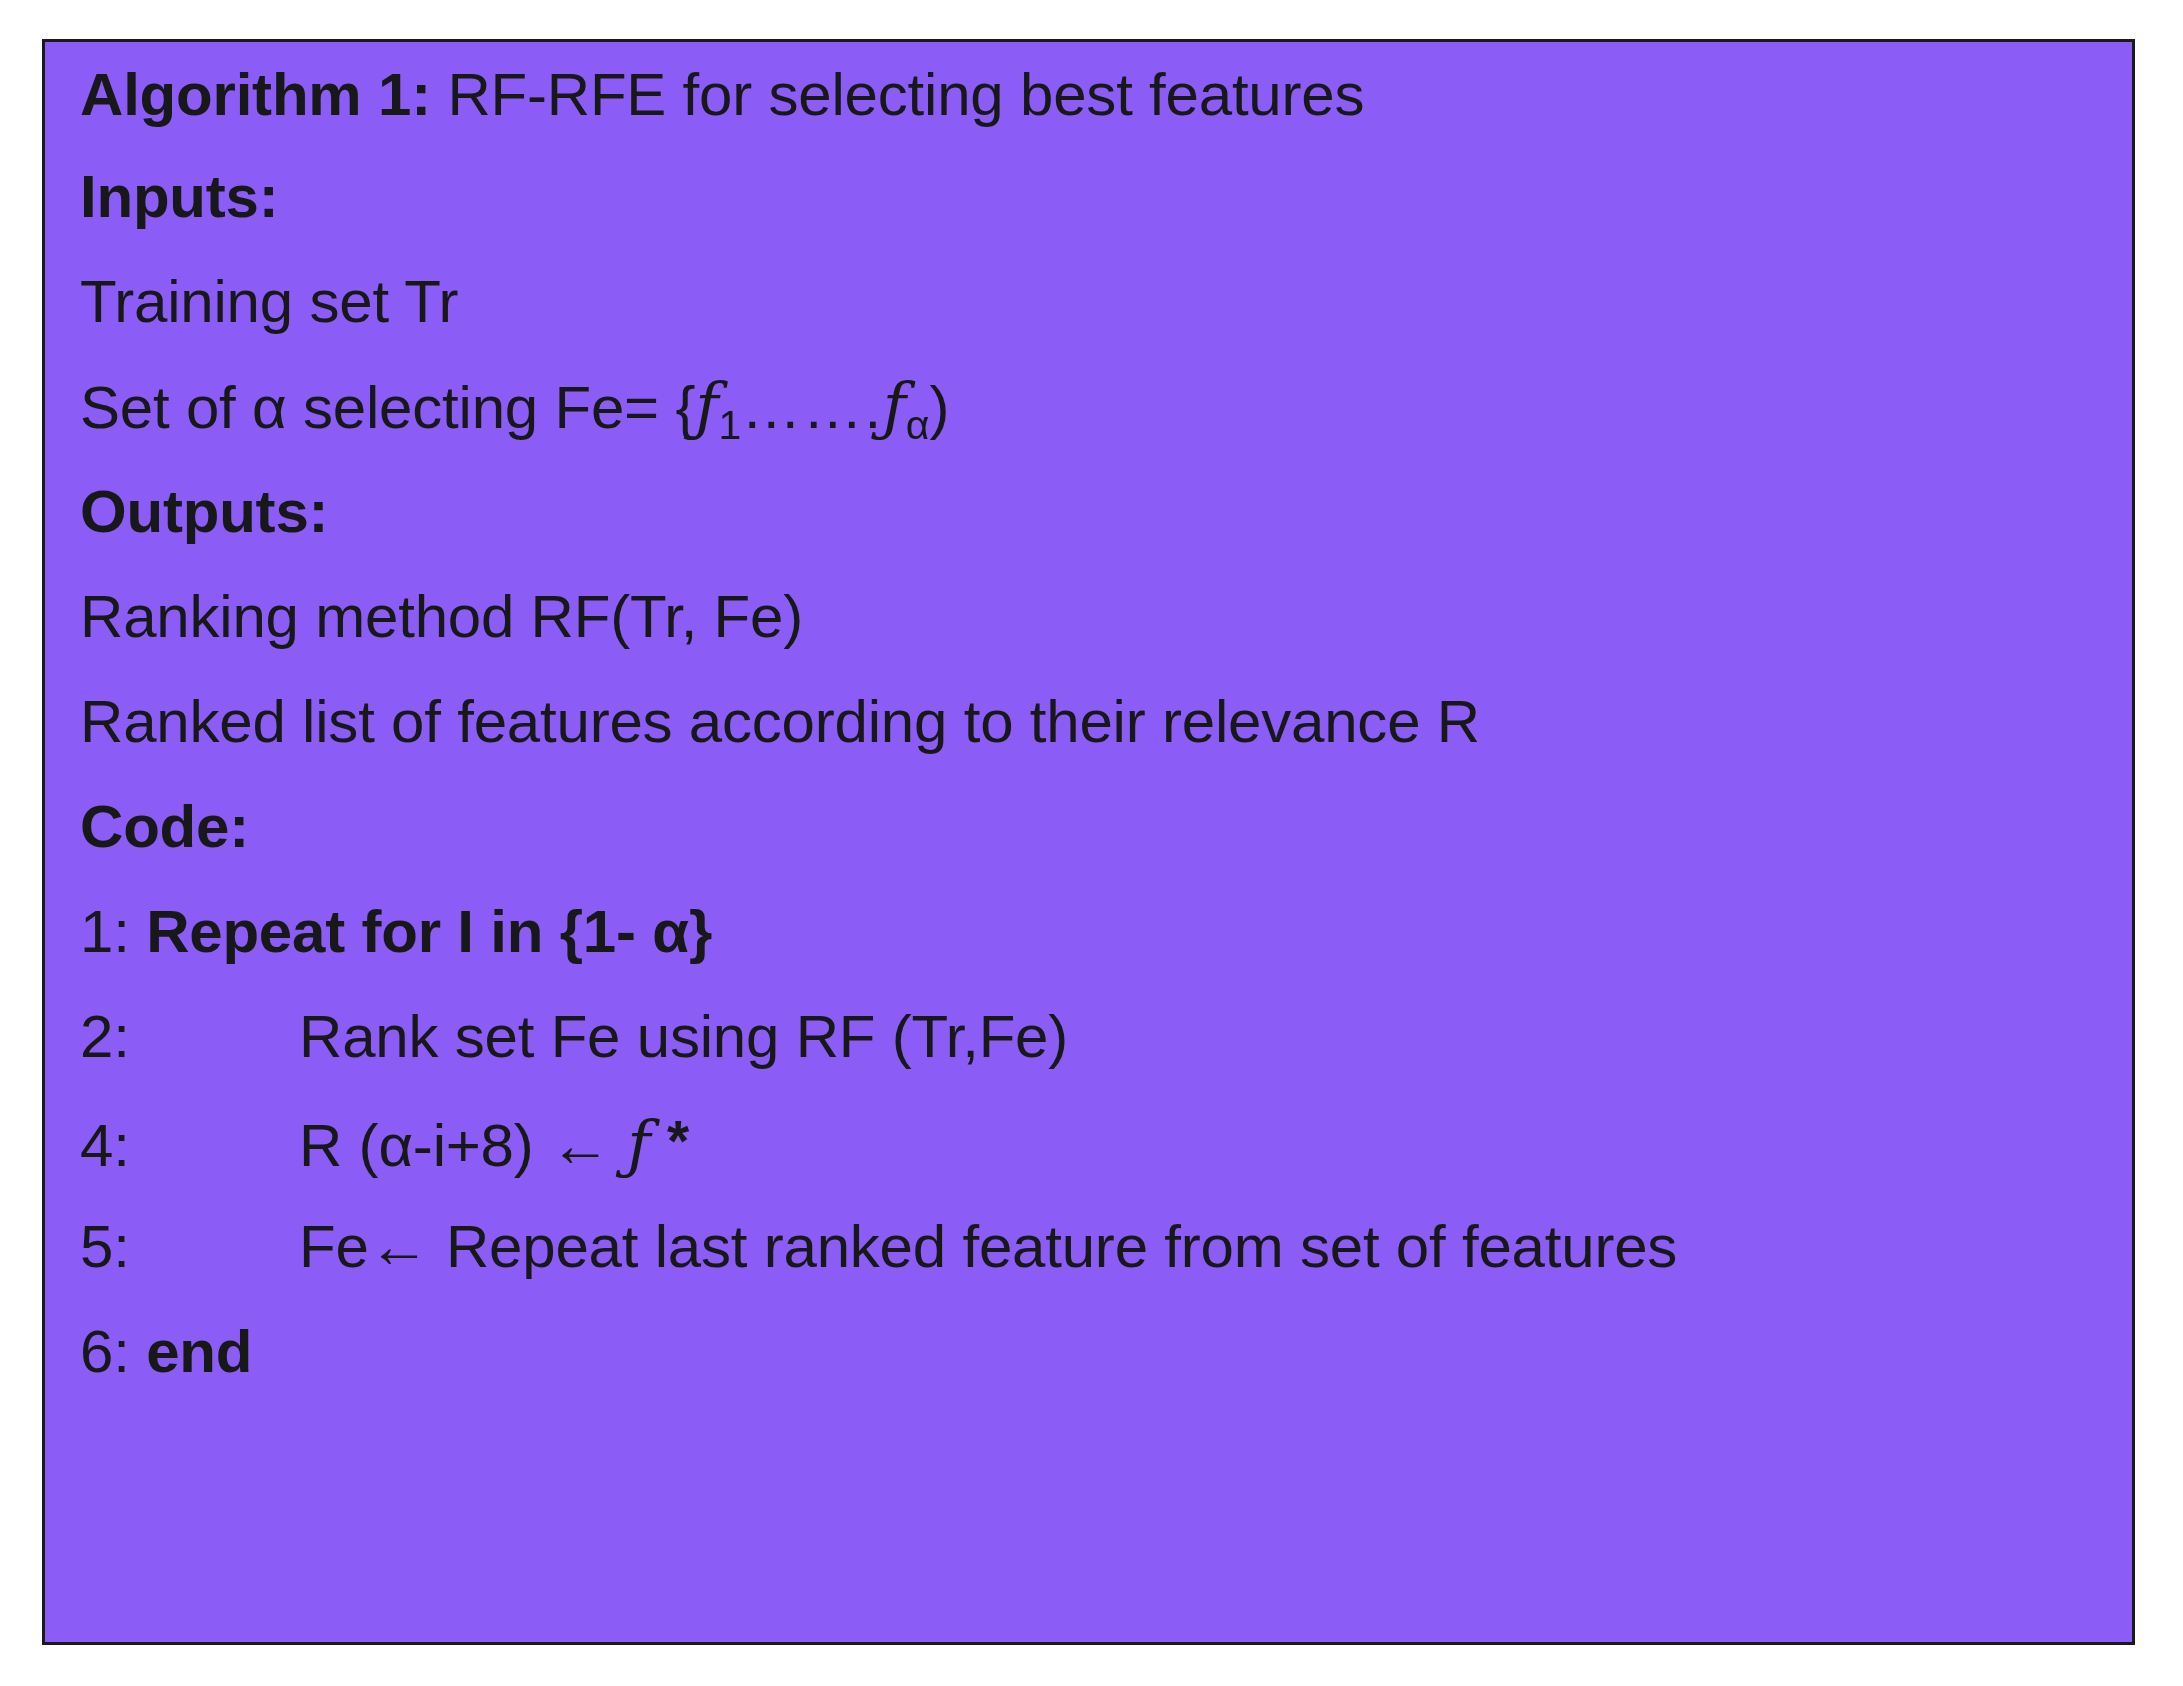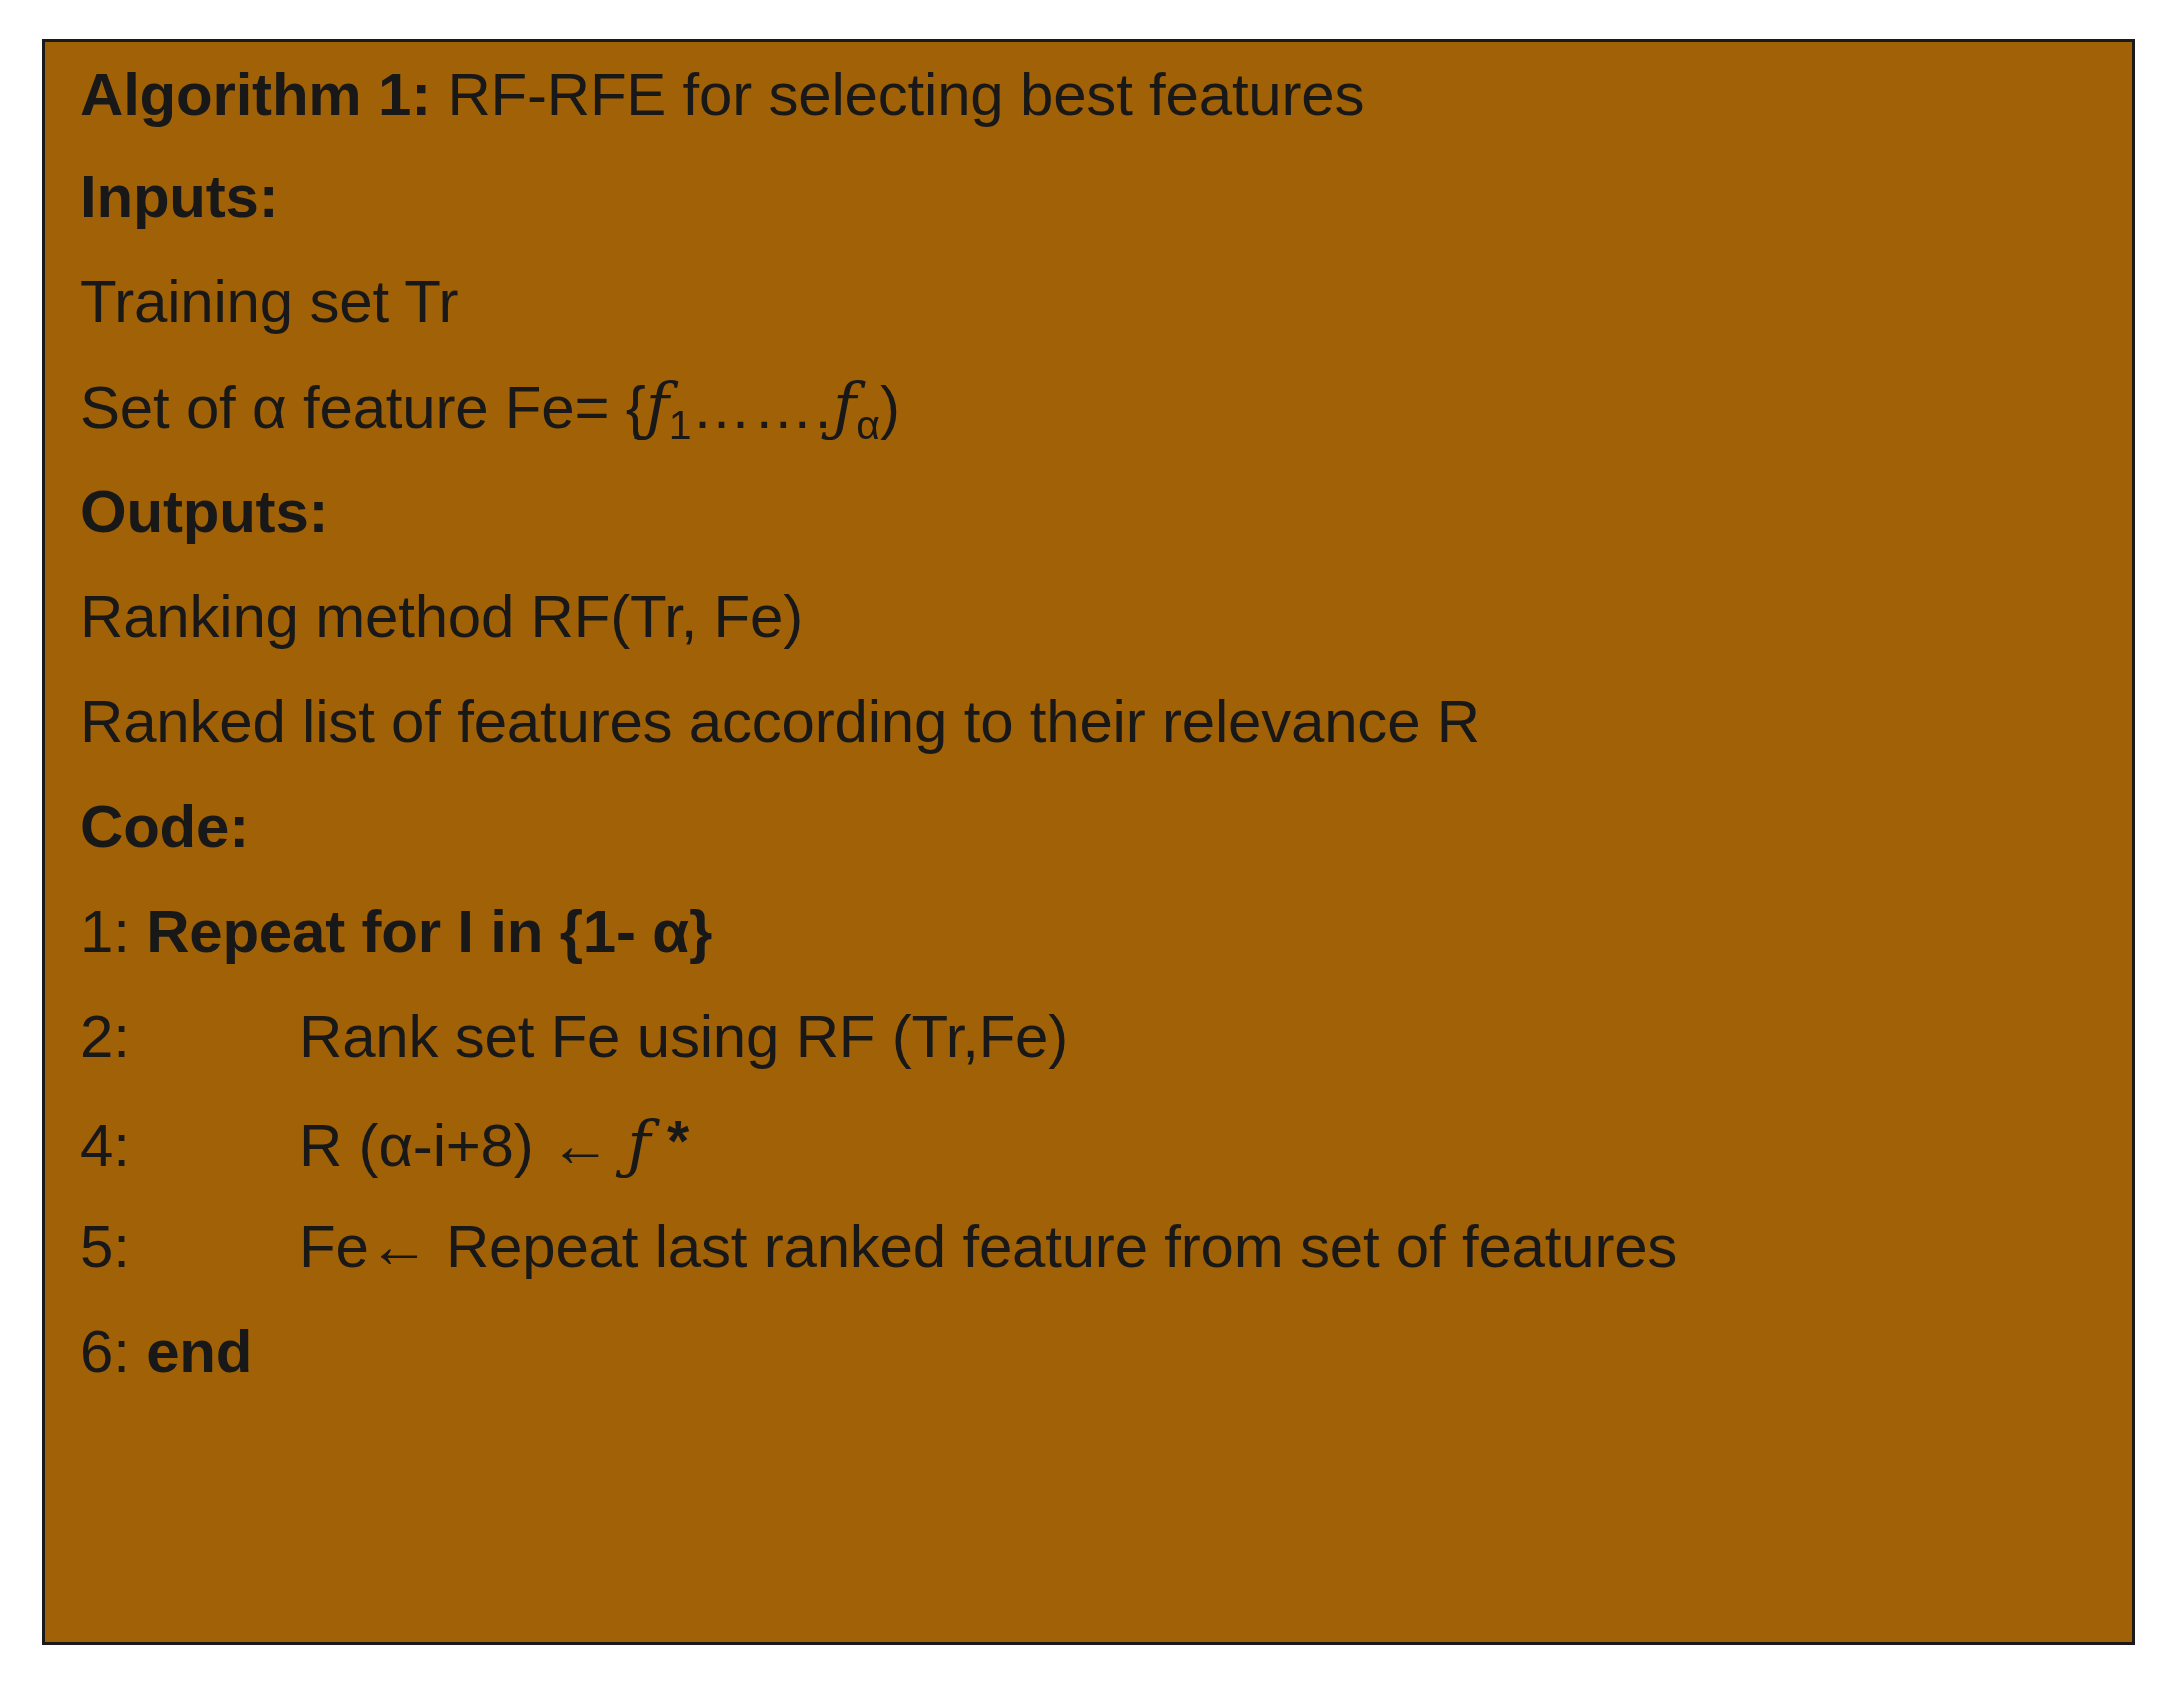--- a/index.html
+++ b/index.html
@@ -14,21 +14,21 @@
     -webkit-font-smoothing: antialiased;
   }
   #algorithm-frame {
     position: absolute;
     left: 42px;
     top: 39px;
     width: 2093px;
     height: 1606px;
     border: 3.1px solid #1a1a1a;
     box-sizing: border-box;
-    background: #a16207;
+    background: #8b5cf6;
   }
   .alg-lines {
     position: absolute;
     left: 35px;
     top: 3.1px;
     right: 7.9px;
   }
   .alg-line {
     height: 105px;
     line-height: 105px;
@@ -81,21 +81,21 @@
 
     <div class="alg-line">
       <span class="b">Inputs:</span>
     </div>
 
     <div class="alg-line">
       <span>Training set Tr</span>
     </div>
 
     <div class="alg-line">
-      <span>Set of α feature Fe= {</span><span class="mathf">ƒ</span><span class="sub">1</span><span class="dots">…….</span><span class="mathf">ƒ</span><span class="sub">α</span><span>)</span>
+      <span>Set of α selecting Fe= {</span><span class="mathf">ƒ</span><span class="sub">1</span><span class="dots">…….</span><span class="mathf">ƒ</span><span class="sub">α</span><span>)</span>
     </div>
 
     <div class="alg-line">
       <span class="b">Outputs:</span>
     </div>
 
     <div class="alg-line">
       <span>Ranking method RF(Tr, Fe)</span>
     </div>
 

